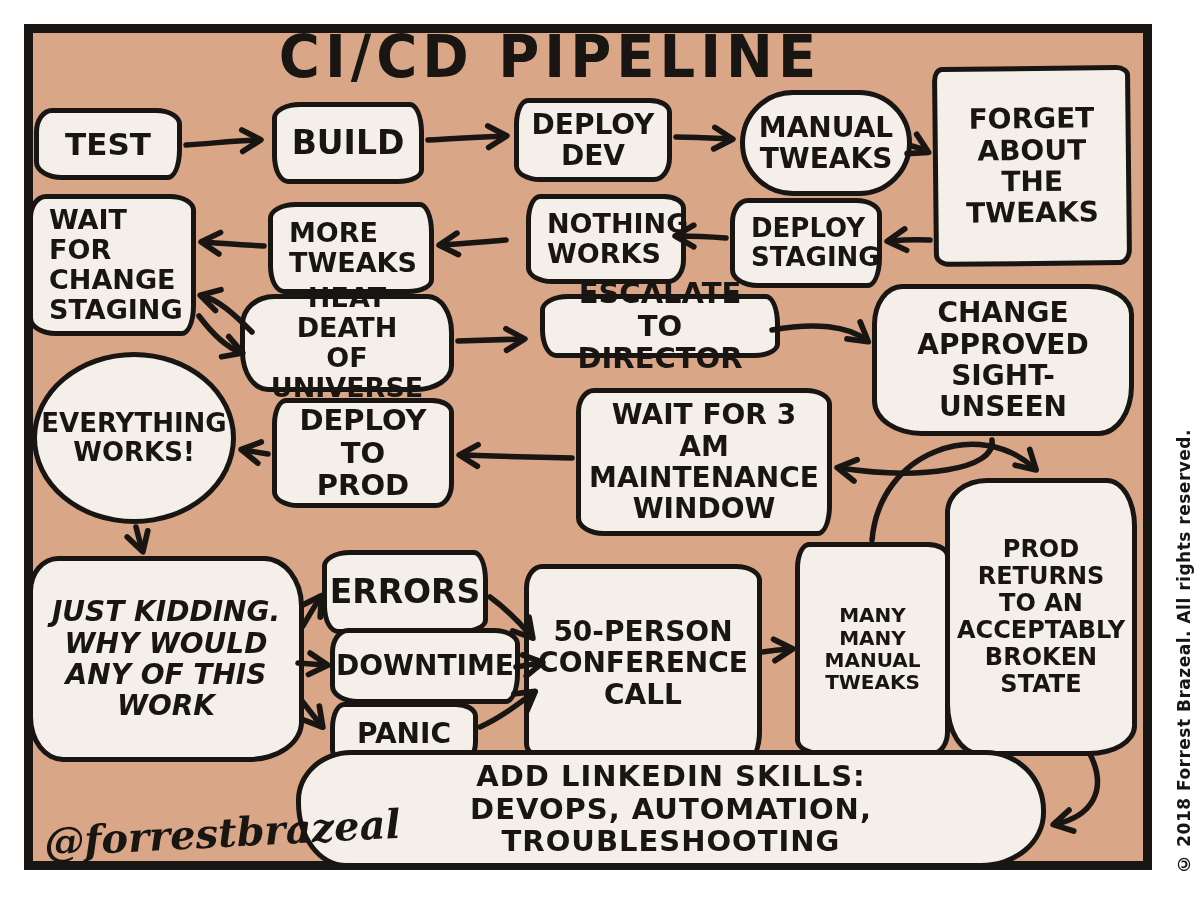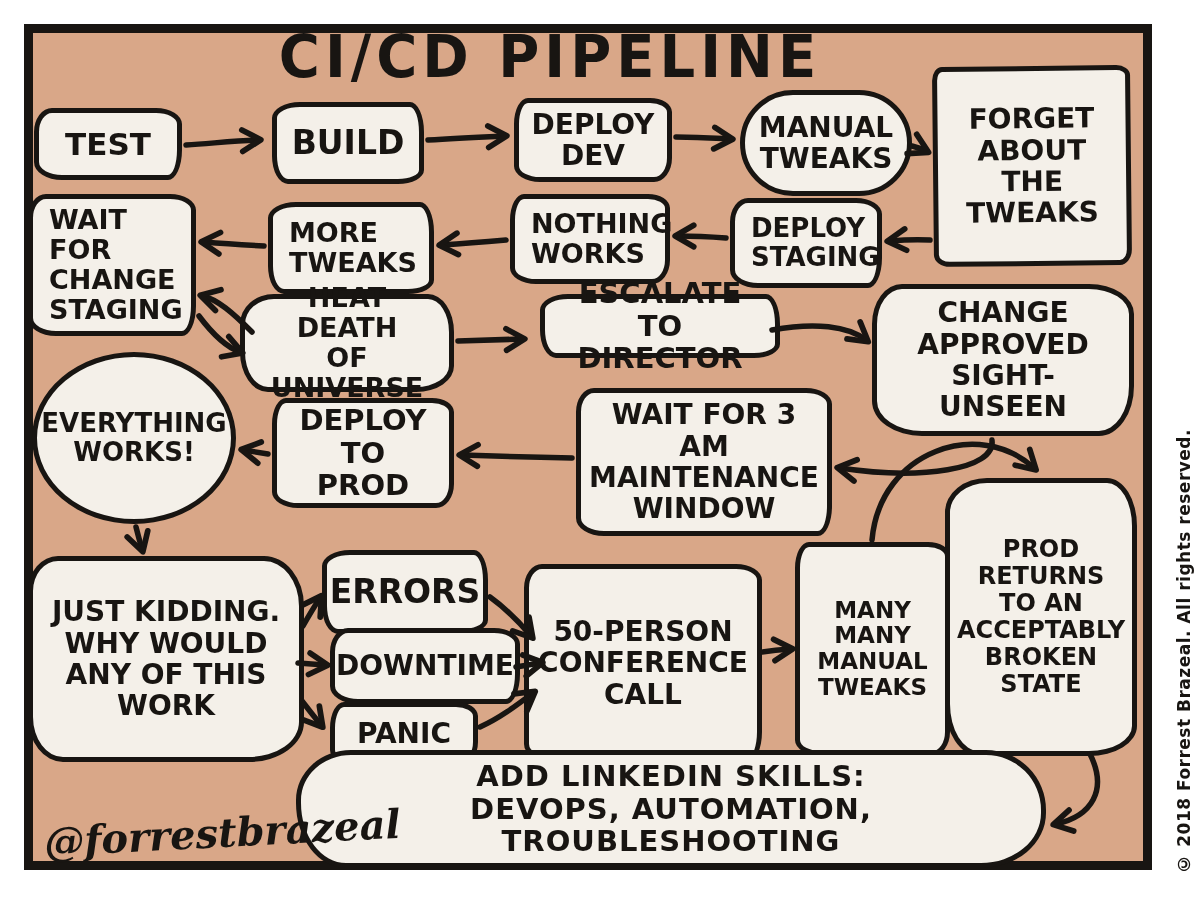--- a/index.html
+++ b/index.html
@@ -29,21 +29,21 @@
   .ta-left { justify-content:flex-start; text-align:left; padding-left:16px; }
   .rA { border-radius:18px 26px 14px 28px / 24px 16px 30px 18px; }
   .rB { border-radius:28px 14px 26px 16px / 16px 30px 14px 28px; }
   .rC { border-radius:14px 22px 18px 26px / 26px 14px 24px 16px; }
   .oval { border-radius:50%; }
   .pill { border-radius:54px; }
   .wavy { border-radius:10px 14px 12px 16px / 14px 10px 16px 12px; transform:rotate(-0.6deg); }
   .cloud { border-radius:34px 26px 38px 28px / 30px 38px 26px 40px;text-align:center; }
   .blobA { border-radius:30px 45px 35px 50px / 40px 30px 50px 35px; }
   .blobB { border-radius:42px 30px 48px 34px / 34px 48px 30px 52px; }
-  .blobC { border-radius:30px 40px 55px 35px / 35px 50px 40px 45px; }
+  .blobC { border-radius:30px 40px 55px 35px / 35px 50px 40px 45px;font-style:italic; }
   .bubble { border-radius:55px 60px 65px 50px / 50px 60px 55px 65px; }
   #arrow-layer {
     position:absolute; left:0; top:0; width:1200px; height:902px;
     z-index:3; pointer-events:none;
   }
   #arrow-layer path.edge {
     fill:none; stroke:#181512; stroke-width:5.5;
     stroke-linecap:round; stroke-linejoin:round;
   }
   .signature {
@@ -76,21 +76,21 @@
 <div class="node wavy" style="left:933px; top:66px; width:198px; height:200px; font-size:28px;">FORGET
 ABOUT
 THE
 TWEAKS</div>
 
 <div class="node rA ta-left" style="left:28px; top:194px; width:168px; height:142px; font-size:27px;">WAIT FOR
 CHANGE
 STAGING</div>
 <div class="node rB ta-left" style="left:268px; top:202px; width:166px; height:92px; font-size:27px;">MORE
 TWEAKS</div>
-<div class="node rC ta-left" style="left:510px; top:194px; width:160px; height:90px; font-size:27px;">NOTHING
+<div class="node rC ta-left" style="left:526px; top:194px; width:160px; height:90px; font-size:27px;">NOTHING
 WORKS</div>
 <div class="node rA ta-left" style="left:730px; top:198px; width:152px; height:90px; font-size:26px;">DEPLOY
 STAGING</div>
 
 <div class="node cloud" style="left:240px; top:294px; width:214px; height:98px; font-size:27px;">HEAT DEATH
 OF UNIVERSE</div>
 <div class="node rB" style="left:528px; top:294px; width:240px; height:64px; font-size:29px;margin-left:12px;">ESCALATE TO
 DIRECTOR</div>
 <div class="node blobA" style="left:872px; top:284px; width:262px; height:152px; font-size:28px;">CHANGE
 APPROVED
@@ -114,21 +114,21 @@
 <div class="node blobC" style="left:28px; top:556px; width:276px; height:206px; font-size:28px;">JUST KIDDING.
 WHY WOULD
 ANY OF THIS
 WORK</div>
 <div class="node rB" style="left:322px; top:550px; width:166px; height:84px; font-size:33px;">ERRORS</div>
 <div class="node rA" style="left:330px; top:628px; width:190px; height:76px; font-size:28px;">DOWNTIME</div>
 <div class="node rC" style="left:330px; top:702px; width:148px; height:64px; font-size:28px;">PANIC</div>
 <div class="node rA" style="left:524px; top:564px; width:238px; height:198px; font-size:28px;">50-PERSON
 CONFERENCE
 CALL</div>
-<div class="node rC" style="left:795px; top:542px; width:155px; height:214px; font-size:23px;">MANY
+<div class="node rC" style="left:795px; top:542px; width:155px; height:214px; font-size:20px;">MANY
 MANY
 MANUAL
 TWEAKS</div>
 
 <div class="node bubble" style="left:296px; top:750px; width:750px; height:118px; font-size:29px; letter-spacing:1px;">ADD LINKEDIN SKILLS:
 DEVOPS, AUTOMATION, TROUBLESHOOTING</div>
 
 <div class="signature">@forrestbrazeal</div>
 <div class="copyright">© 2018 Forrest Brazeal. All rights reserved.</div>
 

